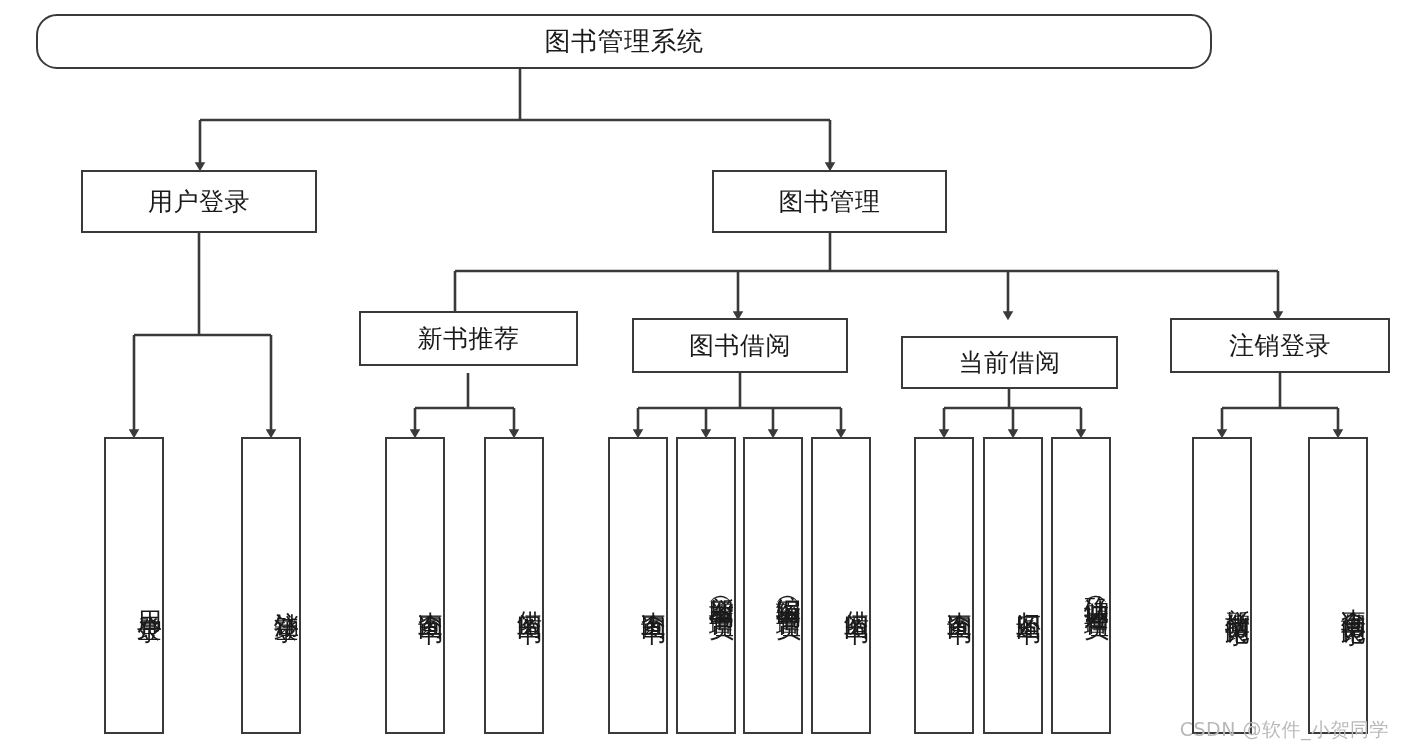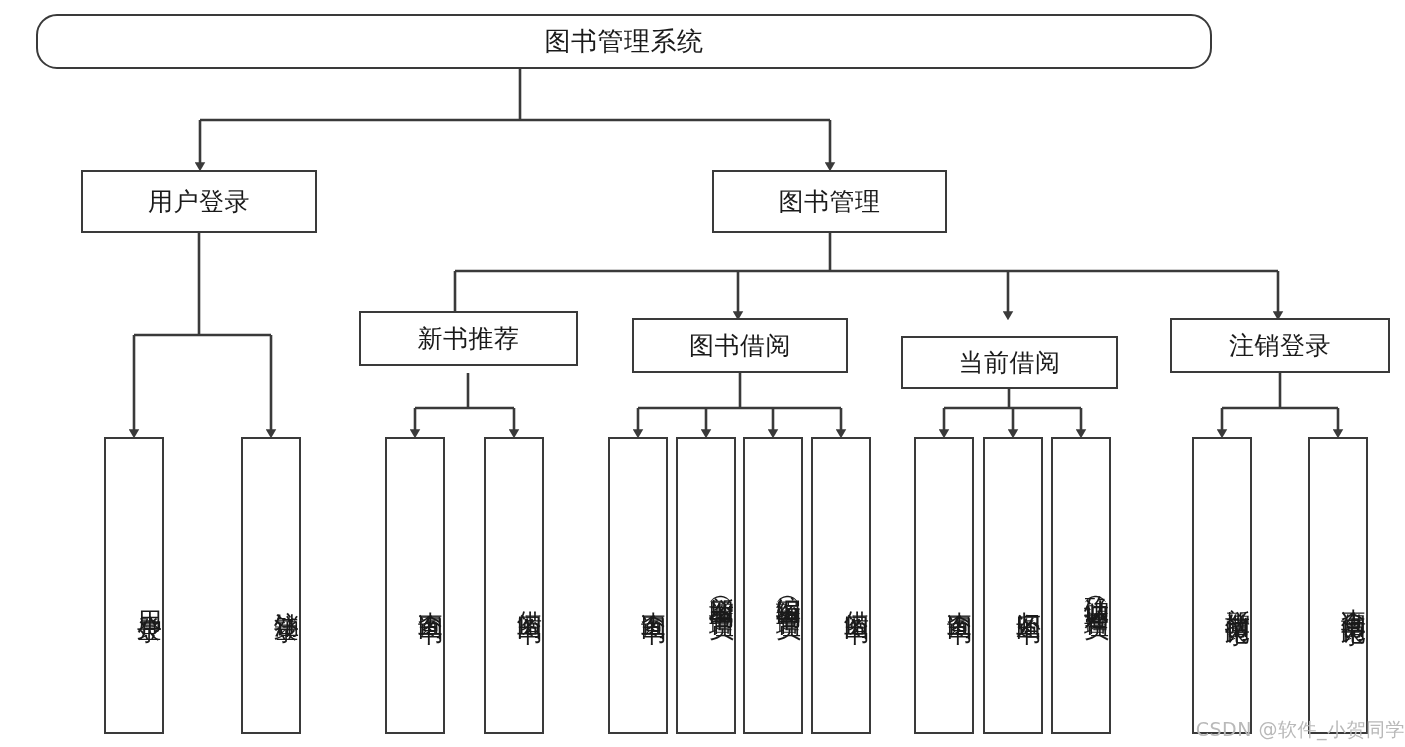--- a/index.html
+++ b/index.html
@@ -55,21 +55,21 @@
   .node.vert > .vlabel {
     writing-mode: vertical-rl;
     text-orientation: upright;
     white-space: nowrap;
   }
   .node.root {
     font-size: 26px;
   }
   #watermark {
     position: absolute;
-    right: 0;
+    right: 16px;
     bottom: 4px;
     font-size: 19px;
     color: #b9b9b9;
     letter-spacing: 0.5px;
     white-space: nowrap;
   }
 </style>
 </head>
 <body>
 

